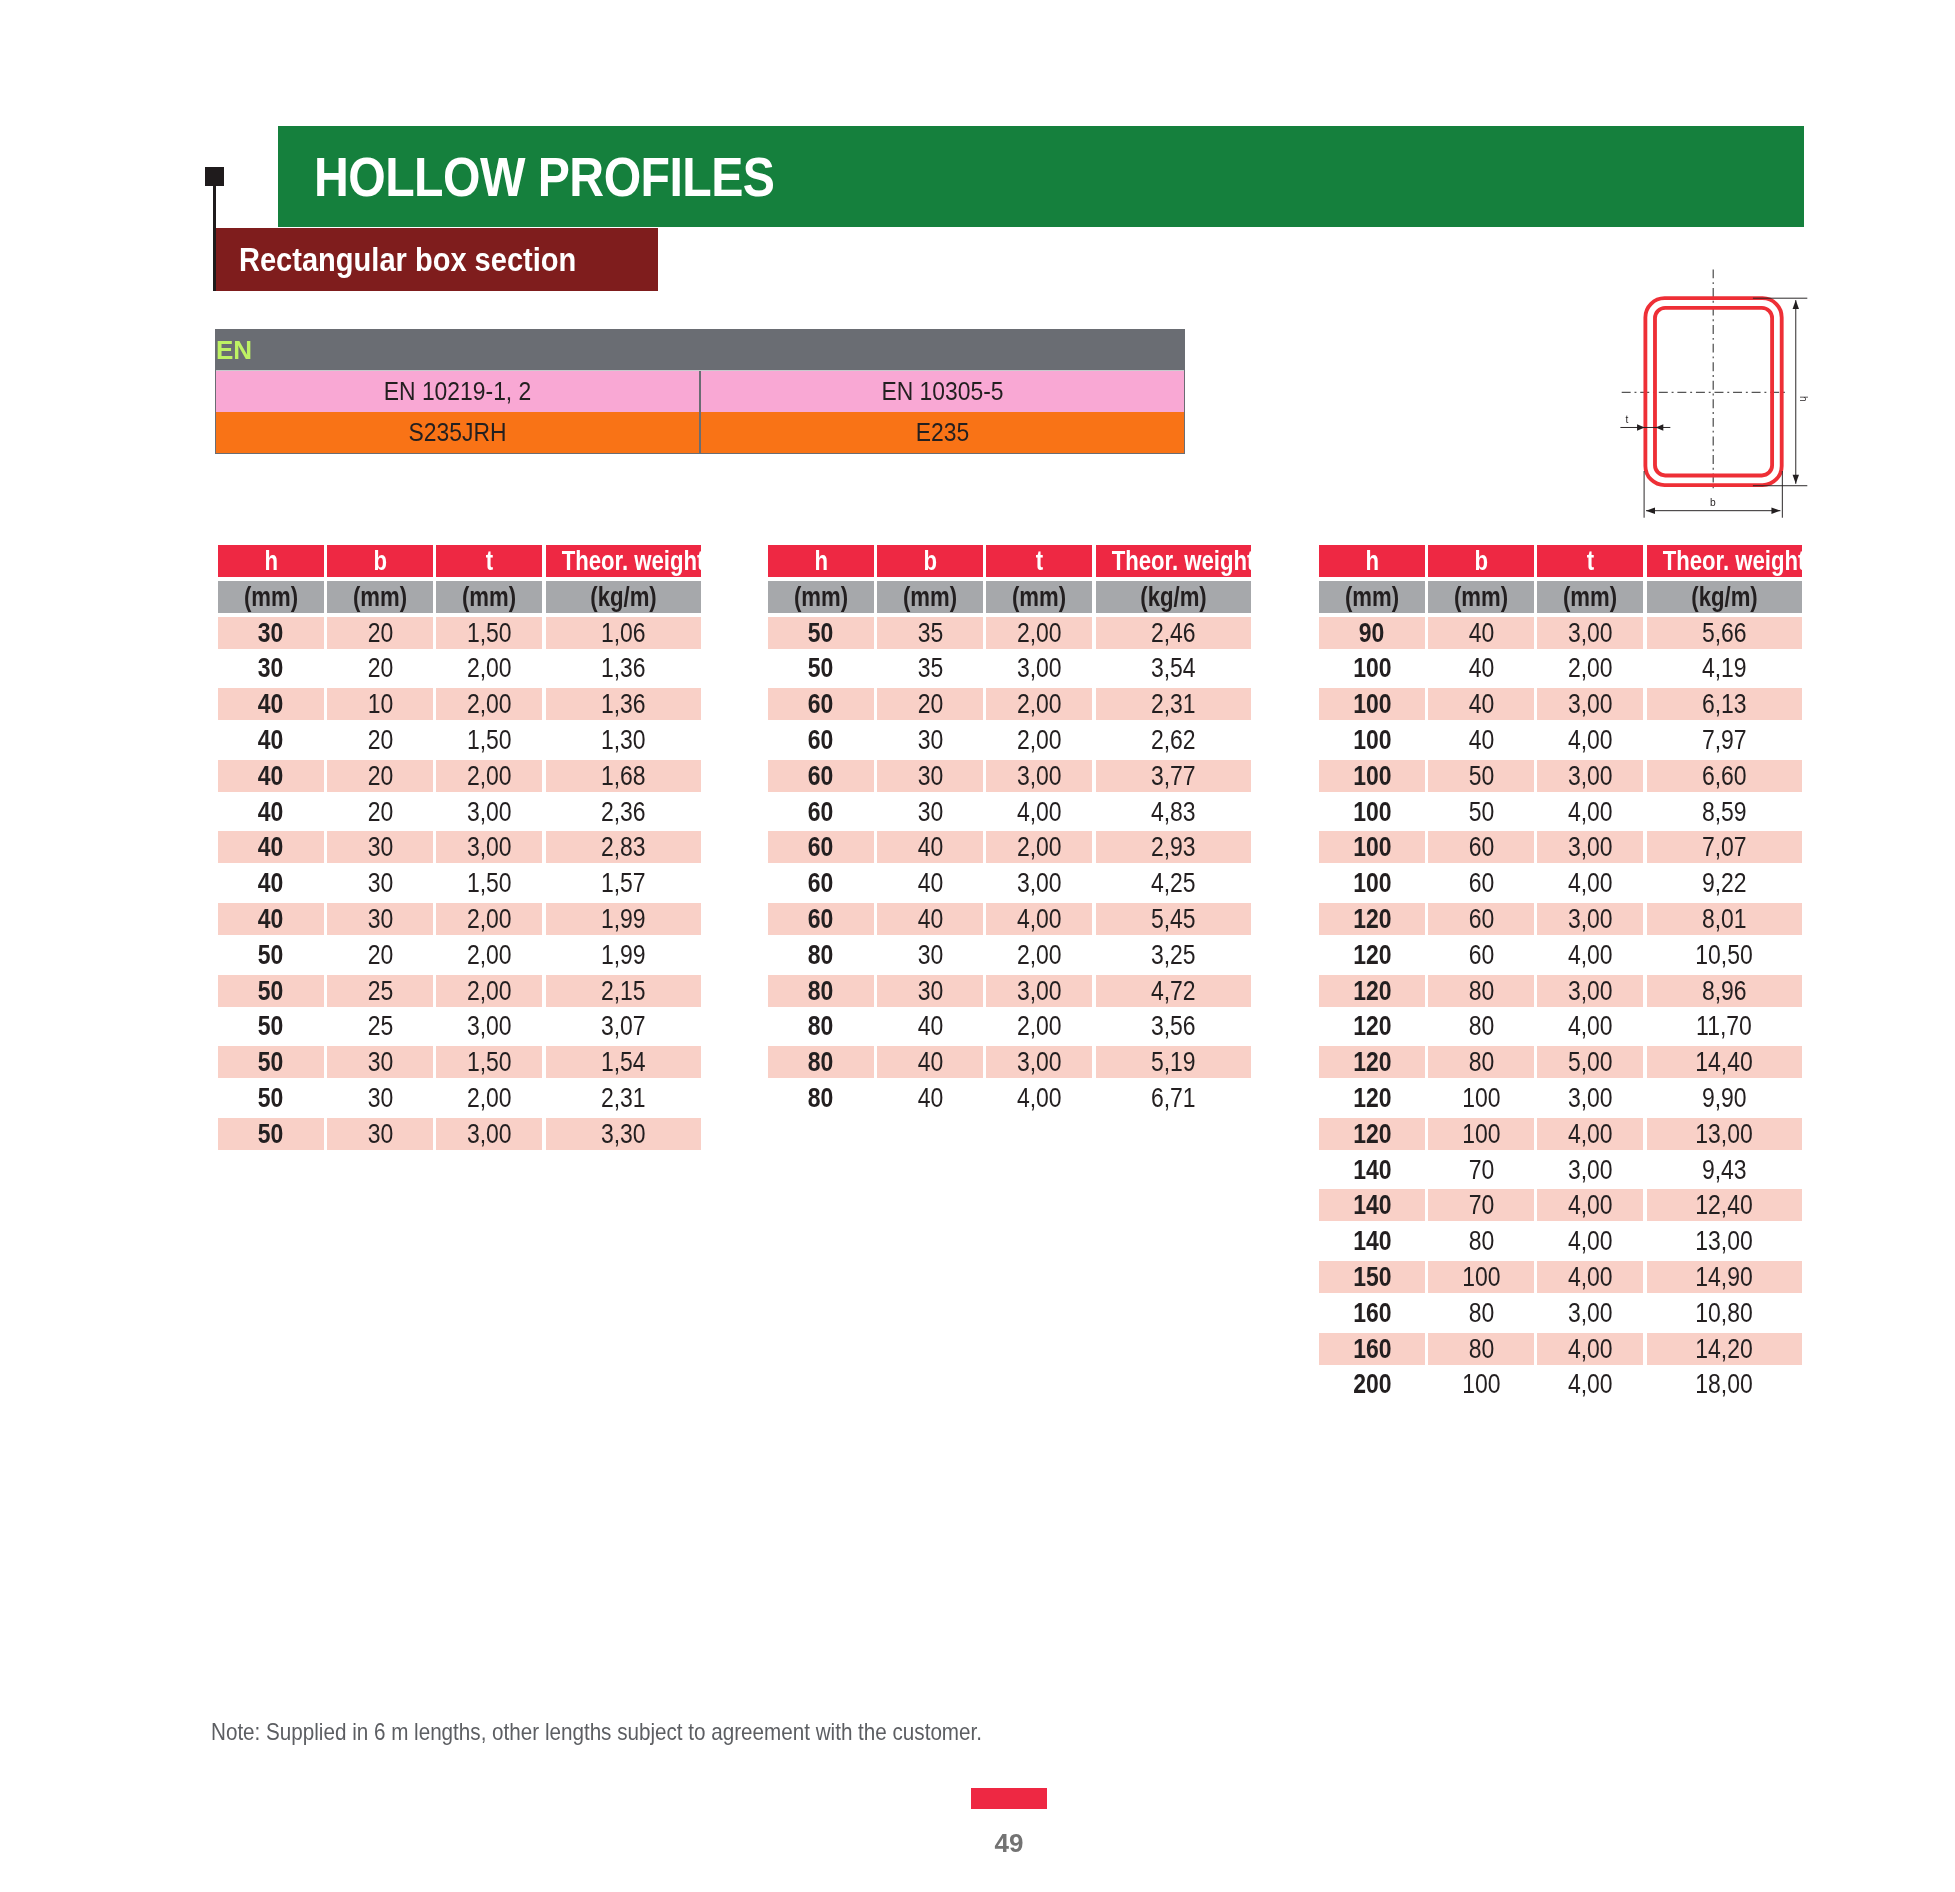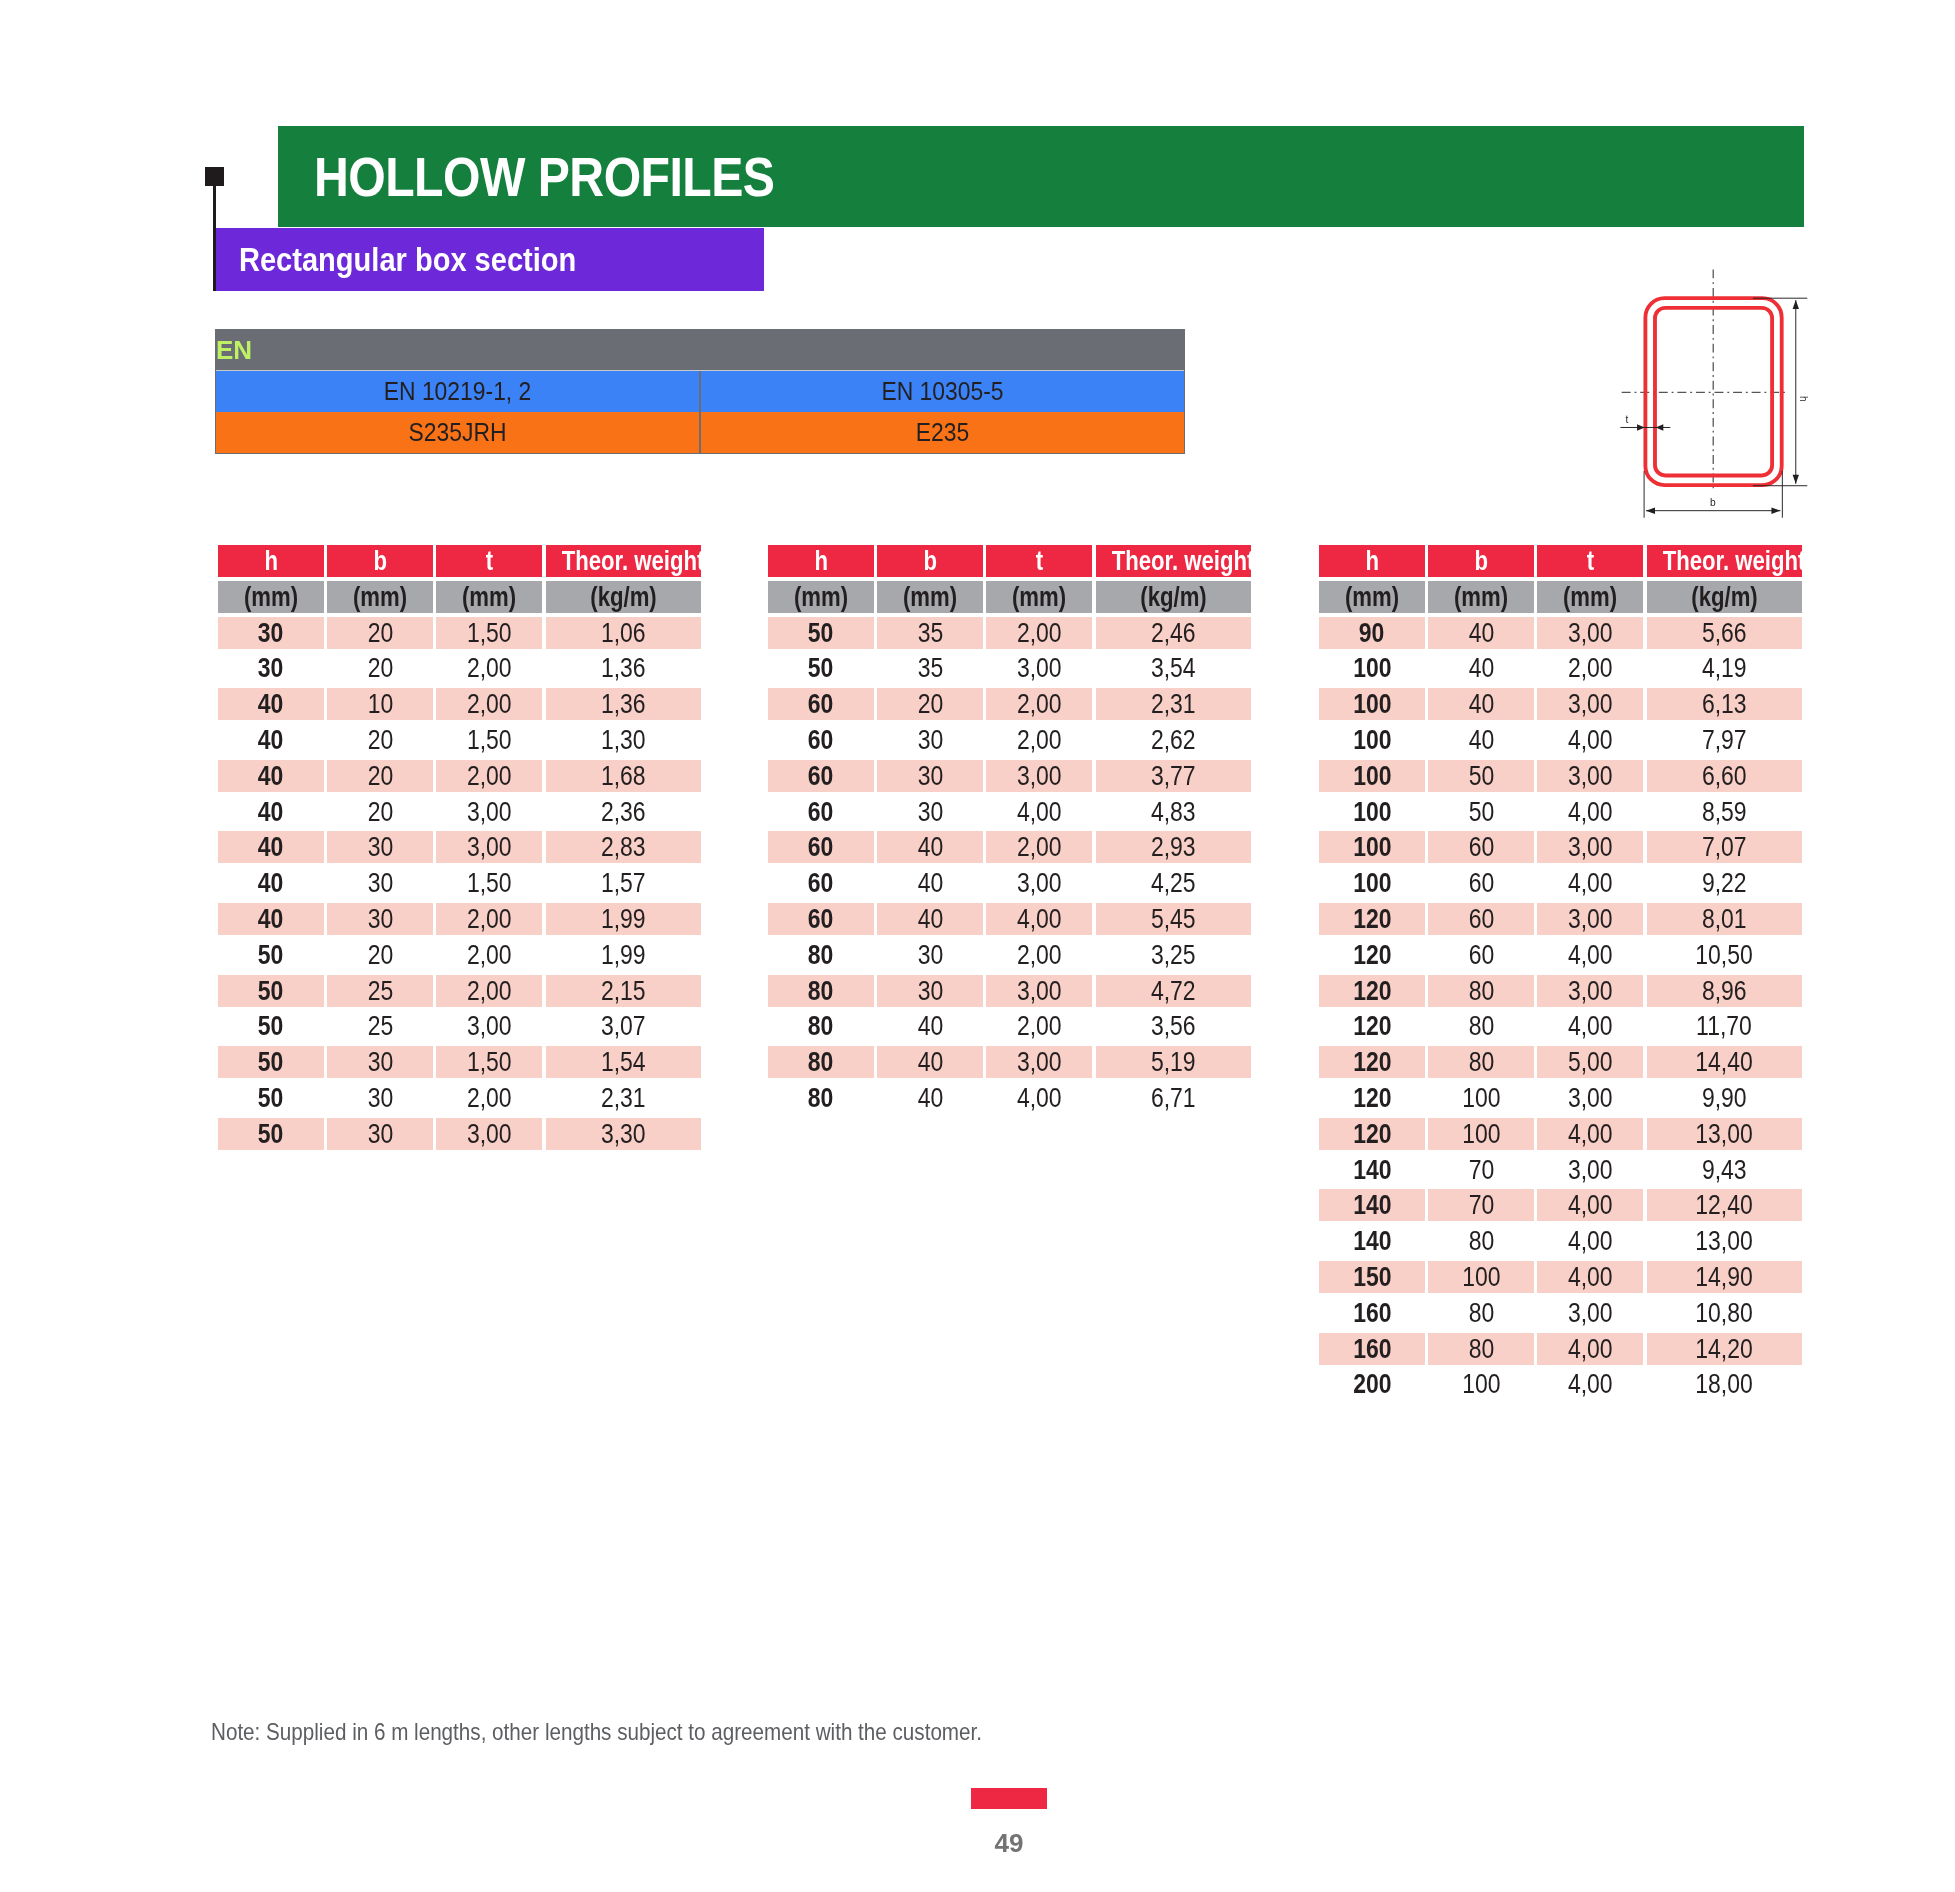--- a/index.html
+++ b/index.html
@@ -7,31 +7,31 @@
          font-family: "Liberation Sans", sans-serif; }
   .abs { position: absolute; }
 
   
   .tag-square { left: 205px; top: 167px; width: 19px; height: 19px; background: #1f1b1c; }
   .tag-line { left: 213px; top: 186px; width: 2.6px; height: 105px; background: #1f1b1c; }
   .title-bar { left: 278px; top: 126px; width: 1526px; height: 101px; background: #15803d; }
   .title-text { position: absolute; left: 36px; top: 0; height: 101px; line-height: 101px;
                 color: #ffffff; font-weight: bold; font-size: 56px; letter-spacing: -0.6px;
                 transform: scaleX(0.86); transform-origin: left center; white-space: nowrap; }
-  .subtitle-bar { left: 216px; top: 228px; width: 532px; height: 63px; background: #6d28d9; padding-left: 16px; }
+  .subtitle-bar { left: 216px; top: 228px; width: 442px; height: 63px; background: #7f1d1d; }
   .subtitle-text { position: absolute; left: 23px; top: 0; height: 63px; line-height: 63px;
                    color: #ffffff; font-weight: bold; font-size: 33px;
                    transform: scaleX(0.88); transform-origin: left center; white-space: nowrap; }
 
   
   .std { left: 215px; top: 329px; width: 970px; border: 1.9px solid #6a6d73; box-sizing: border-box; }
   .std-head { height: 40px; line-height: 40px; background: #6a6d73; color: #bef264; text-align: left;
               font-weight: bold; font-size: 26px; }
   .std-row { display: flex; height: 41px; }
-  .std-row.r1 { background: #3b82f6; border-top: 1.9px solid #c8cacd; justify-content: center; }
+  .std-row.r1 { background: #f9a8d4; border-top: 1.9px solid #c8cacd; justify-content: center; }
   .std-row.r2 { background: #f97316; }
   .std-cell { flex: 1; text-align: center; line-height: 41px; font-size: 26px; color: #231f20;
               transform: scaleX(0.88); }
   .std-sep { width: 1.9px; background: #6a6d73; }
 
   
   .diagram { left: 1615px; top: 263px; width: 231px; height: 256px; }
 
   
   .dt { position: absolute; top: 545px; }

